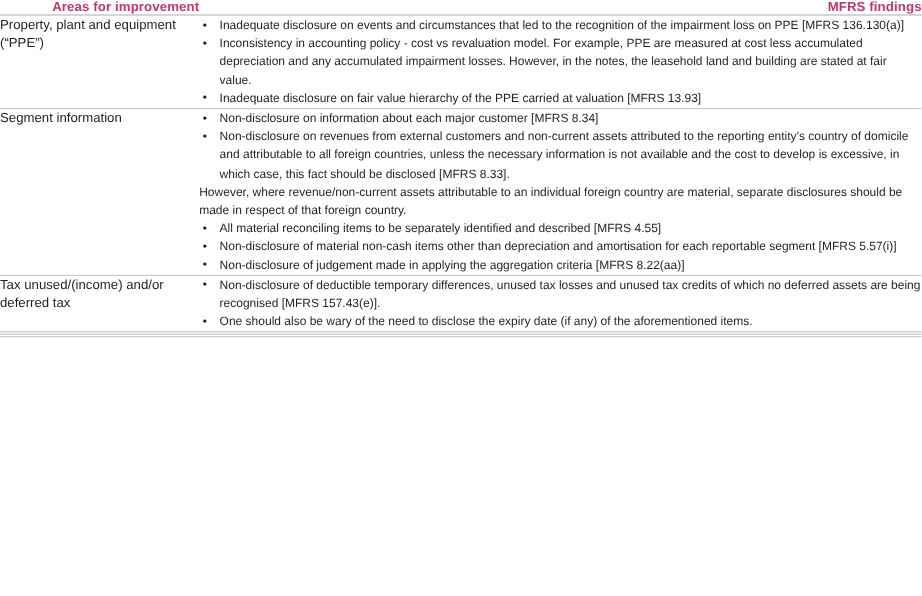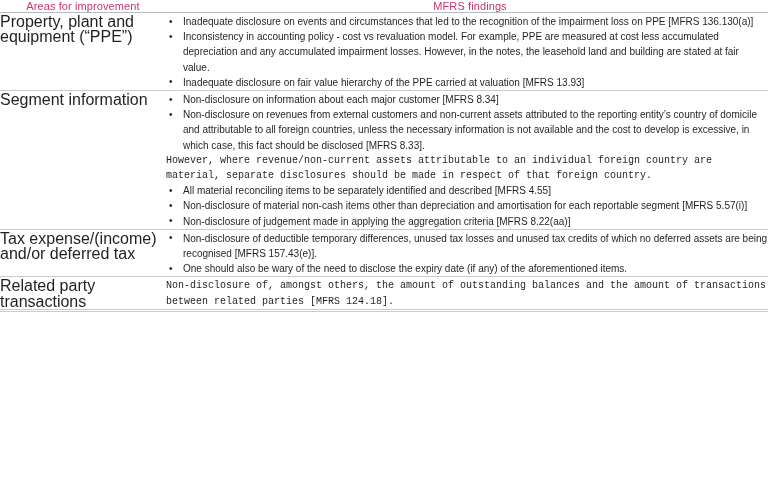--- a/index.html
+++ b/index.html
@@ -34,23 +34,23 @@
   .ftable col.c-find  { width: 602px; }
 
   .ftable th, .ftable td {
     vertical-align: top;
     padding: 0;
     margin: 0;
   }
 
   
   .hdr-cell {
-    text-align: center;
+    text-align: right;
     font-size: 11px;
-    font-weight: normal;
+    font-weight: bold;
     color: #c4366f;
     letter-spacing: 0.1px;
     padding: 3px 12px 4px 5px;
   }
   .hdr-cell.find { padding-left: 6px; }
 
   .rule-row td {
     padding: 0;
     height: 2px;
   }
@@ -58,21 +58,21 @@
     height: 1px;
     background: #b9bcbe;
     width: 100%;
     font-size: 0;
     line-height: 0;
   }
   .rule.thin { background: #c9ccce; }
 
   
   .area-cell {
-    font-size: 16px;
+    font-size: 11px;
     line-height: 15.2px;
     color: #231f20;
     padding: 6px 14px 6px 5px;
   }
   .find-cell {
     font-size: 10px;
     line-height: 15.2px;
     color: #231f20;
     padding: 6px 6px 6px 6px;
   }
@@ -93,21 +93,20 @@
     position: absolute;
     left: 3px;
     top: -0.5px;
     font-size: 10px;
     color: #231f20;
     line-height: 15.2px;
   }
   p.plain {
     margin: 0;
     padding: 0 0 0 0;
-    font-family: Liberation Mono, monospace;
   }
 </style>
 </head>
 <body>
 
 <div class="sheet">
   <table class="ftable">
     <colgroup>
       <col class="c-area">
       <col class="c-find">
@@ -153,37 +152,31 @@
               <li>Non-disclosure of judgement made in applying the aggregation criteria [MFRS 8.22(aa)]</li>
             </ul>
           </td>
         </tr>
         <tr class="rule-row">
           <td colspan="2">
             <div class="rule thin"></div>
           </td>
         </tr>
         <tr>
-          <td class="area-cell">Tax expense/(income) and/or deferred tax</td>
+          <td class="area-cell">Tax unused/(income) and/or deferred tax</td>
           <td class="find-cell">
             <ul class="blist">
               <li>Non-disclosure of deductible temporary differences, unused tax losses and unused tax credits of which no deferred assets are being recognised [MFRS 157.43(e)].</li>
               <li>One should also be wary of the need to disclose the expiry date (if any) of the aforementioned items.</li>
             </ul>
           </td>
         </tr>
         <tr class="rule-row">
           <td colspan="2">
             <div class="rule thin"></div>
-          </td>
-        </tr>
-        <tr>
-          <td class="area-cell">Related party transactions</td>
-          <td class="find-cell">
-            <p class="plain">Non-disclosure of, amongst others, the amount of outstanding balances and the amount of transactions between related parties [MFRS 124.18].</p>
           </td>
         </tr>
         <tr class="rule-row">
           <td colspan="2">
             <div class="rule thin"></div>
           </td>
         </tr>
         <tr class="rule-row">
           <td colspan="2">
             <div class="rule thin"></div>

